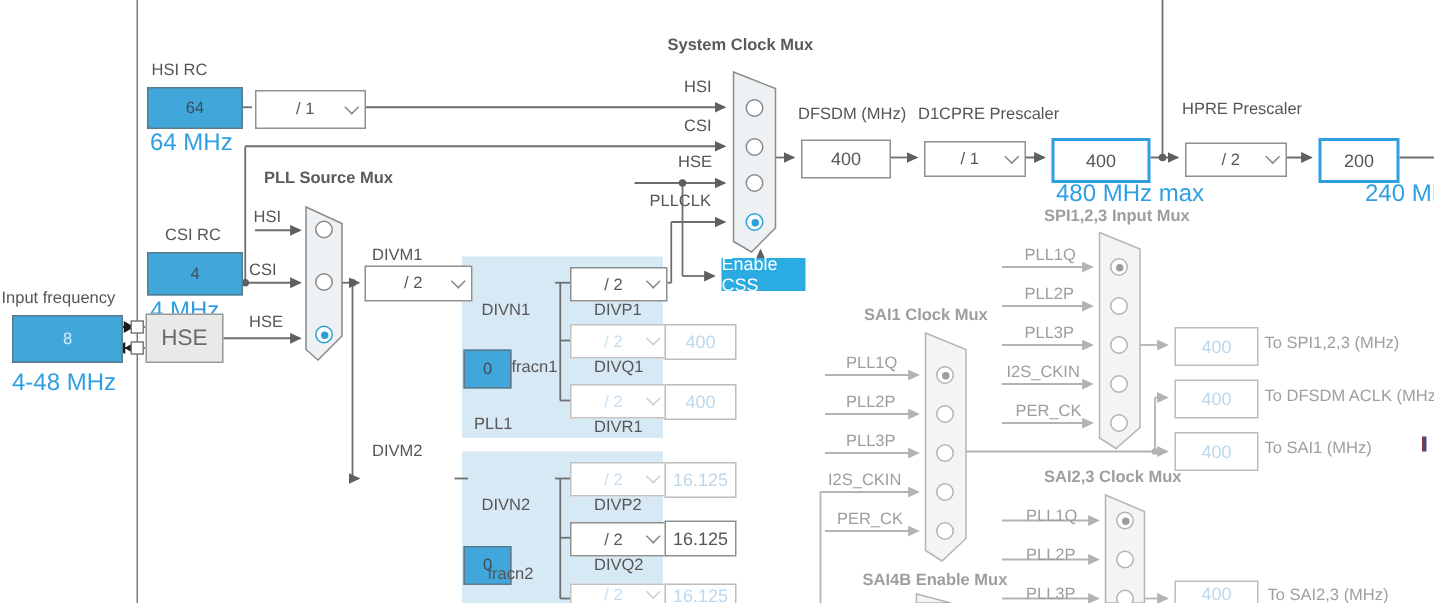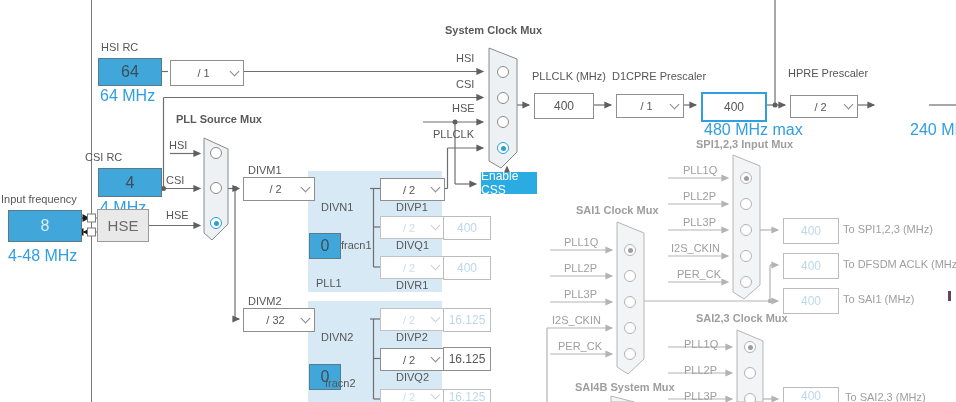--- a/index.html
+++ b/index.html
@@ -3,21 +3,21 @@
 <meta charset="utf-8">
 <style>
   html,body{margin:0;padding:0;background:#fff;}
   #stage{position:relative;width:956px;height:402px;overflow:hidden;background:#fff;
          font-family:"Liberation Sans",sans-serif;color:#565656;}
   .lbl{position:absolute;font-size:11px;color:#565656;white-space:nowrap;}
   .lblb{position:absolute;font-size:11px;font-weight:bold;color:#5a5a5a;white-space:nowrap;}
   .lblb.dis,.lbl.dis{color:#9e9e9e;}
   .bluetxt{position:absolute;font-size:16px;color:#2f9fe1;white-space:nowrap;}
   .bluebox{position:absolute;background:#41a7da;border:1px solid #5a7a8a;display:flex;
-           align-items:center;justify-content:center;font-size:16px;color:#3d4e59;}
+           align-items:center;justify-content:center;font-size:11px;color:#3d4e59;}
   .bluebox.lighttext{color:#d9edf7;}
   .vbox{position:absolute;background:#fff;border:1px solid #8f8f8f;display:flex;
         align-items:center;justify-content:center;font-size:12px;color:#565656;}
   .vbox.dis{border-color:#bcbcbc;color:#bcd8ec;}
   .vbox.hl{border:2px solid #2f9fe1;font-size:12px;}
   .dd{position:absolute;background:#fff;border:1px solid #8f8f8f;display:flex;align-items:center;
       font-size:11px;color:#565656;padding:0 5px;}
   .dd .val{flex:1;text-align:center;}
   .chev{width:6px;height:6px;border-right:1.4px solid #8a8a8a;border-bottom:1.4px solid #8a8a8a;
         transform:rotate(45deg);margin-top:-4px;flex:0 0 auto;}
@@ -156,21 +156,21 @@
   <div class="bluetxt" style="left:8px;top:247px;">4-48 MHz</div>
 
   <div class="lbl" style="left:101px;top:41px;">HSI RC</div>
   <div class="bluebox" style="left:98px;top:58px;width:62px;height:26px;">64</div>
   <div class="bluetxt" style="left:100px;top:87px;">64 MHz</div>
   <div class="dd" style="left:170px;top:60px;width:62px;height:24px;">
     <span class="val">/ 1</span>
     <span class="chev"></span>
   </div>
 
-  <div class="lbl" style="left:85px;top:151px;">CSI RC</div>
+  <div class="lbl" style="left:110px;top:151px;">CSI RC</div>
   <div class="bluebox" style="left:98px;top:168px;width:62px;height:27px;">4</div>
   <div class="bluetxt" style="left:100px;top:199px;">4 MHz</div>
 
   <div class="hsebox" style="left:97px;top:209px;width:50px;height:31px;">HSE</div>
 
   <div class="lblb" style="left:176px;top:113px;">PLL Source Mux</div>
   <div class="lbl" style="left:169px;top:139px;">HSI</div>
   <div class="lbl" style="left:166px;top:174px;">CSI</div>
   <div class="lbl" style="left:166px;top:209px;">HSE</div>
   <div class="radio" style="left:210px;top:147px;"></div>
@@ -200,24 +200,20 @@
   <div class="lbl" style="left:396px;top:239px;">DIVQ1</div>
   <div class="vbox dis" style="left:443px;top:216px;width:46px;height:22px;">400</div>
   <div class="dd dis" style="left:380px;top:256px;width:53px;height:21px;">
     <span class="val">/ 2</span>
     <span class="chev"></span>
   </div>
   <div class="lbl" style="left:396px;top:279px;">DIVR1</div>
   <div class="vbox dis" style="left:443px;top:256px;width:46px;height:22px;">400</div>
 
   <div class="lbl" style="left:248px;top:295px;">DIVM2</div>
-  <div class="dd" style="left:243px;top:308px;width:60px;height:22px;">
-    <span class="val">/ 32</span>
-    <span class="chev"></span>
-  </div>
   <div class="lbl" style="left:321px;top:331px;">DIVN2</div>
   <div class="dd dis" style="left:380px;top:308px;width:53px;height:21px;">
     <span class="val">/ 2</span>
     <span class="chev"></span>
   </div>
   <div class="lbl" style="left:396px;top:331px;">DIVP2</div>
   <div class="vbox dis" style="left:443px;top:308px;width:46px;height:22px;">16.125</div>
   <div class="dd" style="left:380px;top:348px;width:53px;height:21px;">
     <span class="val">/ 2</span>
     <span class="chev"></span>
@@ -236,34 +232,35 @@
   <div class="lbl" style="left:456px;top:52px;">HSI</div>
   <div class="lbl" style="left:456px;top:78px;">CSI</div>
   <div class="lbl" style="left:452px;top:102px;">HSE</div>
   <div class="lbl" style="left:433px;top:128px;">PLLCLK</div>
   <div class="radio" style="left:497px;top:66px;"></div>
   <div class="radio" style="left:497px;top:92px;"></div>
   <div class="radio" style="left:497px;top:116px;"></div>
   <div class="radio sel" style="left:497px;top:142px;"></div>
   <div class="cssbtn" style="left:481px;top:172px;width:56px;height:22px;">Enable CSS</div>
 
-  <div class="lbl" style="left:532px;top:70px;">PLLCLK (MHz)</div>
+  <div class="lbl" style="left:532px;top:70px;">DFSDM (MHz)</div>
   <div class="vbox" style="left:534px;top:93px;width:58px;height:24px;">400</div>
   <div class="lbl" style="left:612px;top:70px;">D1CPRE Prescaler</div>
   <div class="dd" style="left:616px;top:94px;width:56px;height:22px;">
     <span class="val">/ 1</span>
     <span class="chev"></span>
   </div>
   <div class="vbox hl" style="left:701px;top:92px;width:62px;height:26px;">400</div>
   <div class="bluetxt" style="left:704px;top:121px;">480 MHz max</div>
   <div class="lbl" style="left:788px;top:67px;">HPRE Prescaler</div>
   <div class="dd" style="left:790px;top:95px;width:56px;height:21px;">
     <span class="val">/ 2</span>
     <span class="chev"></span>
   </div>
+  <div class="vbox hl" style="left:879px;top:92px;width:50px;height:26px;">200</div>
   <div class="bluetxt" style="left:882px;top:121px;margin-left:28px;">240 MHz max</div>
 
   <div class="lblb dis" style="left:696px;top:138px;">SPI1,2,3 Input Mux</div>
   <div class="lbl dis" style="left:683px;top:164px;">PLL1Q</div>
   <div class="lbl dis" style="left:683px;top:190px;">PLL2P</div>
   <div class="lbl dis" style="left:683px;top:216px;">PLL3P</div>
   <div class="lbl dis" style="left:671px;top:242px;">I2S_CKIN</div>
   <div class="lbl dis" style="left:677px;top:268px;">PER_CK</div>
   <div class="radio gsel" style="left:740px;top:172px;"></div>
   <div class="radio gdis" style="left:740px;top:198px;"></div>
@@ -282,21 +279,21 @@
   <div class="lbl dis" style="left:564px;top:236px;">PLL1Q</div>
   <div class="lbl dis" style="left:564px;top:262px;">PLL2P</div>
   <div class="lbl dis" style="left:564px;top:288px;">PLL3P</div>
   <div class="lbl dis" style="left:552px;top:314px;">I2S_CKIN</div>
   <div class="lbl dis" style="left:558px;top:340px;">PER_CK</div>
   <div class="radio gsel" style="left:624px;top:244px;"></div>
   <div class="radio gdis" style="left:624px;top:270px;"></div>
   <div class="radio gdis" style="left:624px;top:296px;"></div>
   <div class="radio gdis" style="left:624px;top:322px;"></div>
   <div class="radio gdis" style="left:624px;top:348px;"></div>
-  <div class="lblb dis" style="left:575px;top:381px;">SAI4B System Mux</div>
+  <div class="lblb dis" style="left:575px;top:381px;">SAI4B Enable Mux</div>
 
   <div class="lblb dis" style="left:696px;top:312px;">SAI2,3 Clock Mux</div>
   <div class="lbl dis" style="left:684px;top:338px;">PLL1Q</div>
   <div class="lbl dis" style="left:684px;top:364px;">PLL2P</div>
   <div class="lbl dis" style="left:684px;top:390px;">PLL3P</div>
   <div class="radio gsel" style="left:744px;top:341px;"></div>
   <div class="radio gdis" style="left:744px;top:367px;"></div>
   <div class="radio gdis" style="left:744px;top:393px;"></div>
   <div class="vbox dis" style="left:783px;top:387px;width:54px;height:15px;overflow:hidden;">400</div>
   <div class="lbl dis" style="left:845px;top:391px;">To SAI2,3 (MHz)</div>

